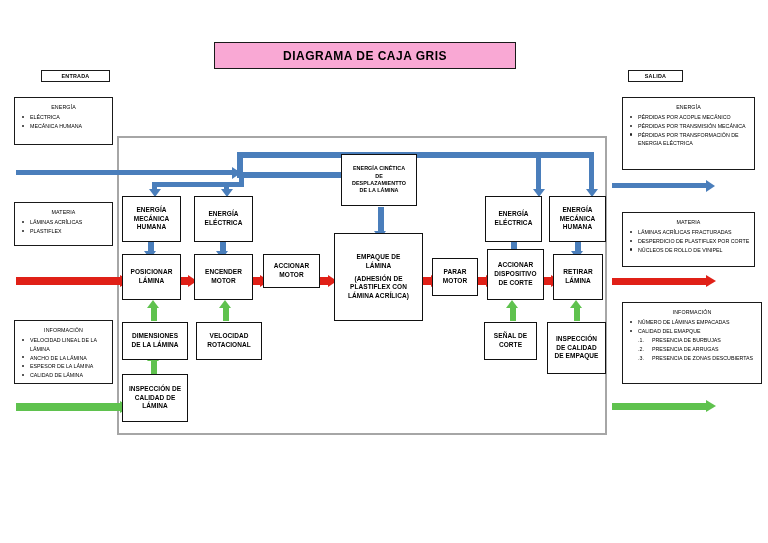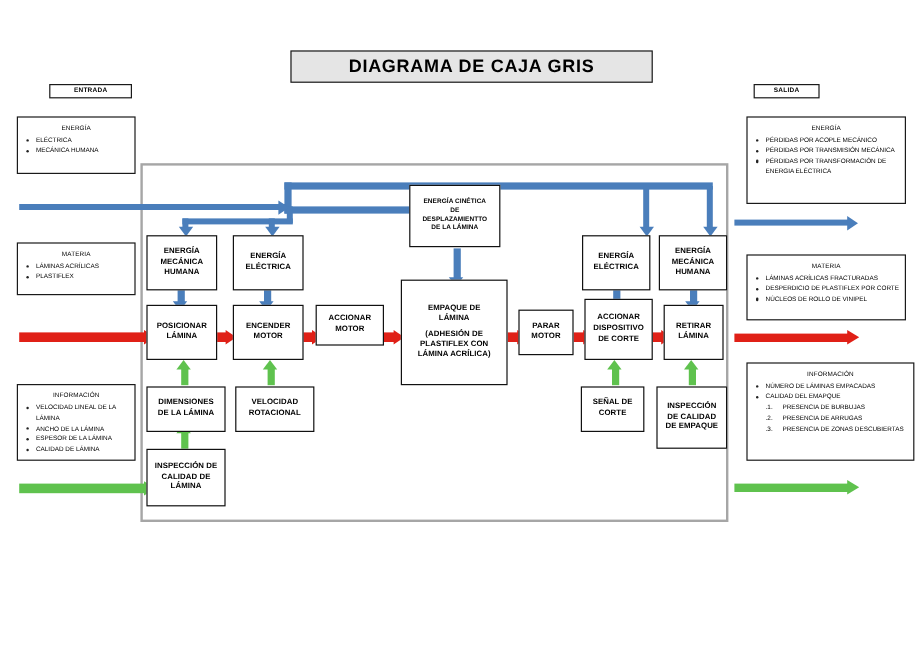--- a/index.html
+++ b/index.html
@@ -18,23 +18,23 @@
   .obox ol li{padding-left:14px;}
   .obox ol li:before{display:none;}
   .obox ol li .num{position:absolute;left:0;top:0;}
 
   
   .tag{position:absolute;box-sizing:border-box;border:1.2px solid #1a1a1a;background:#fff;
        font-size:5.4px;font-weight:bold;letter-spacing:.04em;display:flex;
        align-items:center;justify-content:center;z-index:7;}
 
   
-  #title{position:absolute;box-sizing:border-box;border:1.2px solid #1a1a1a;background:#e5e5e5;
+  #title{position:absolute;box-sizing:border-box;border:1.2px solid #1a1a1a;background:#f9a8d4;
          display:flex;align-items:center;justify-content:center;
-         font-size:15px;font-weight:bold;letter-spacing:.04em;z-index:7;margin-left:28px;}
+         font-size:12px;font-weight:bold;letter-spacing:.04em;z-index:7;}
 
   
   #graybox{position:absolute;box-sizing:border-box;border:2.4px solid #a6a6a6;background:transparent;z-index:1;}
 
   
   .node{position:absolute;box-sizing:border-box;border:1.4px solid #111;background:#fff;
         display:flex;flex-direction:column;align-items:center;justify-content:center;
         text-align:center;font-size:6.5px;font-weight:bold;line-height:1.35;
         letter-spacing:.01em;z-index:6;padding:1px;}
   .node .ln{display:block;white-space:nowrap;}

